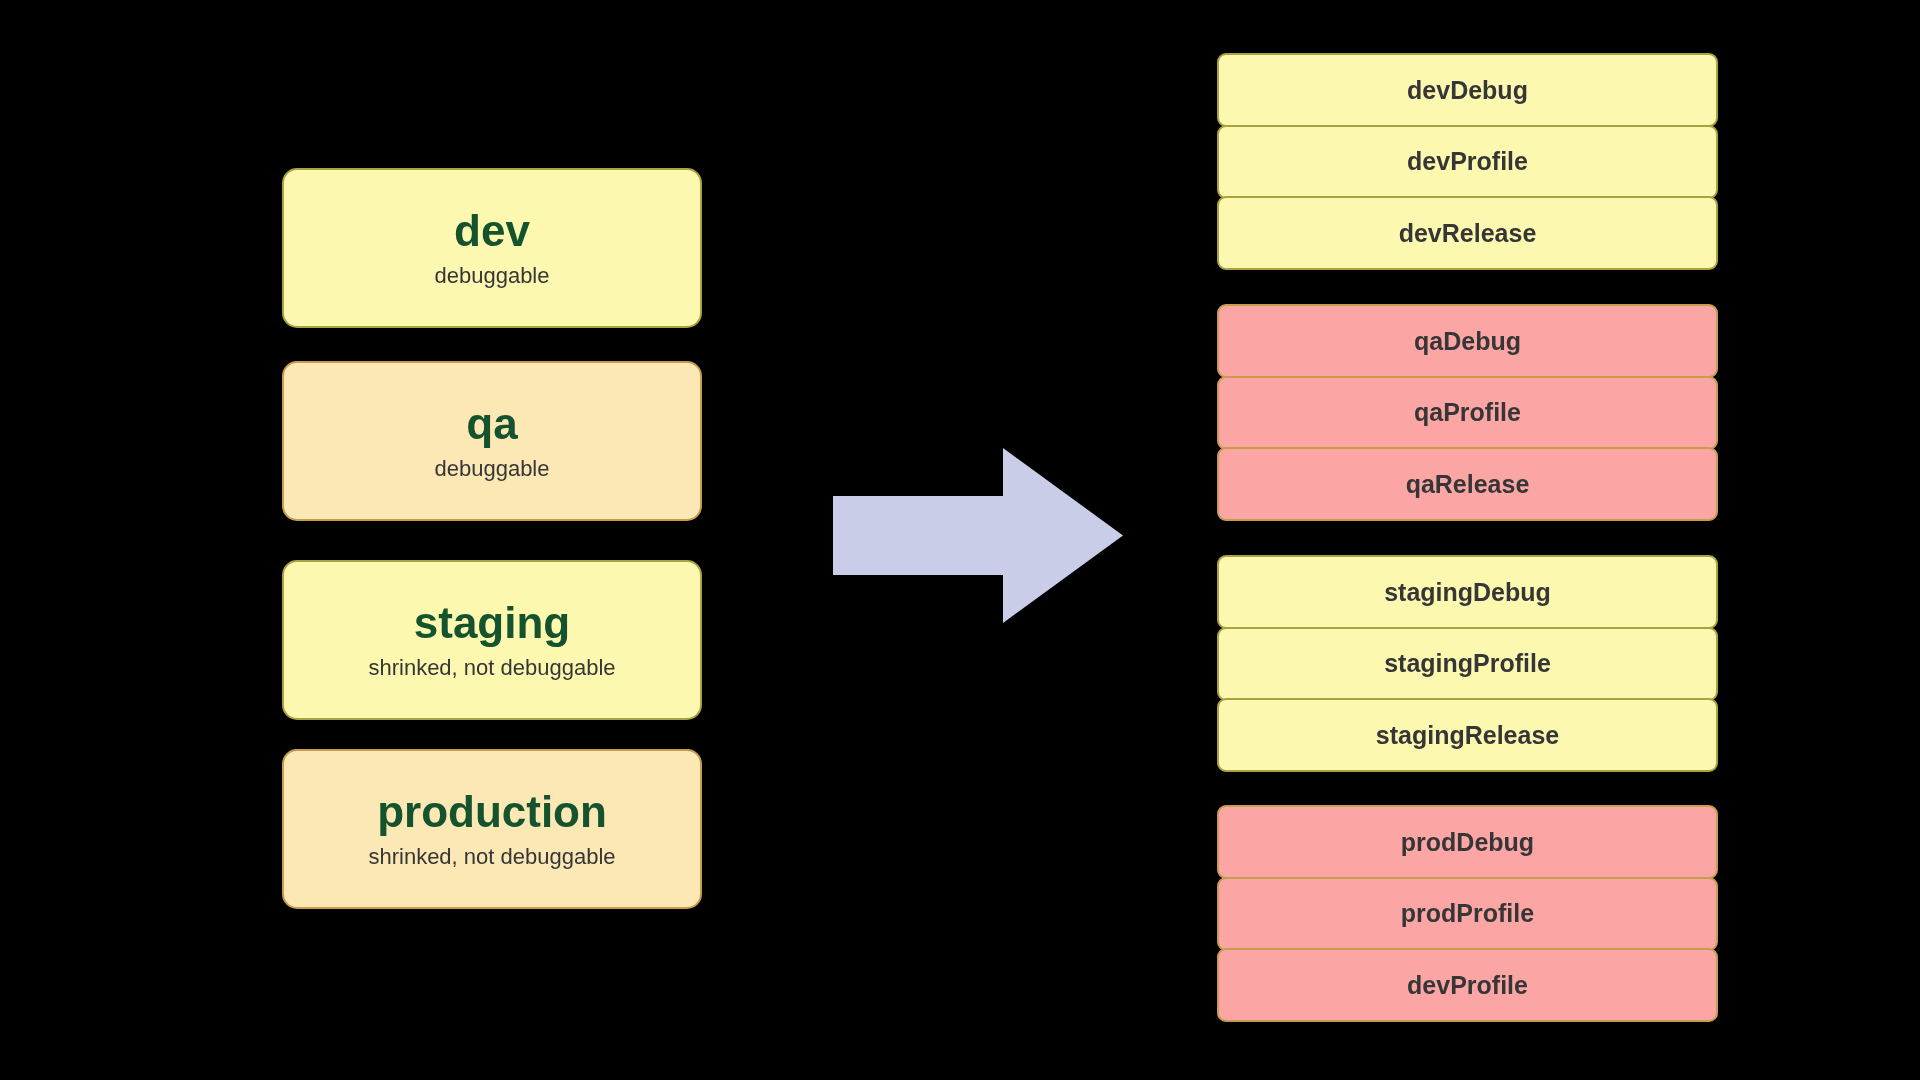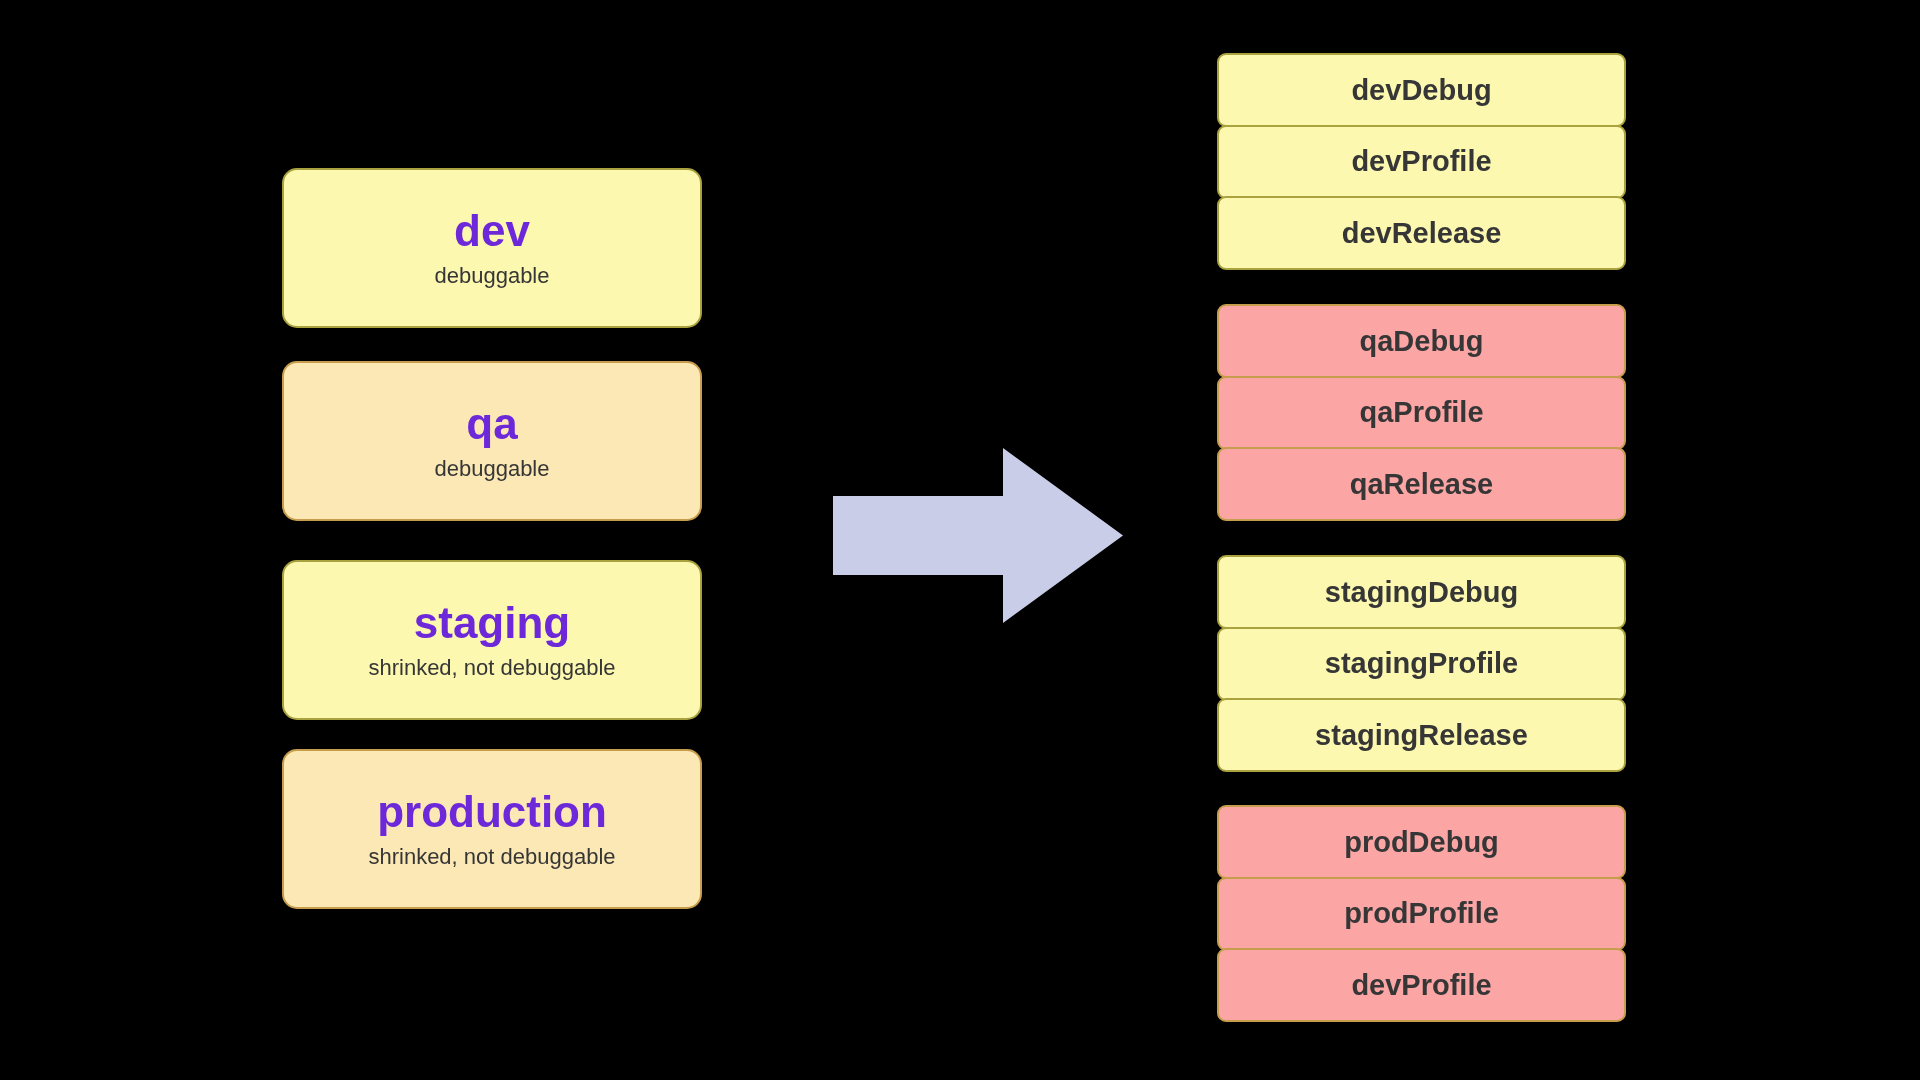--- a/index.html
+++ b/index.html
@@ -30,21 +30,21 @@
   }
   .variant-box.yellow { background: #FCF8B0; border: 2.5px solid #A9A23E; }
   .variant-box.orange { background: #FBE8B4; border: 2.5px solid #C69D4D; }
   .variant-box.pos-0 { top: 168px; }
   .variant-box.pos-1 { top: 361px; }
   .variant-box.pos-2 { top: 560px; }
   .variant-box.pos-3 { top: 749px; }
   .variant-title {
     font-size: 44px;
     font-weight: 700;
-    color: #6d28d9;
+    color: #14532d;
     line-height: 1.1;
   }
   .variant-note {
     font-size: 22px;
     font-weight: 400;
     color: #363636;
   }
 
   
   .arrow-wrap {
@@ -59,27 +59,27 @@
   .build-group {
     position: absolute;
     left: 1217px;
     width: 421px;
   }
   .build-group.pos-0 { top: 53px; }
   .build-group.pos-1 { top: 304px; }
   .build-group.pos-2 { top: 555px; }
   .build-group.pos-3 { top: 805px; }
   .build-row {
-    width: 409px;
+    width: 501px;
     height: 74px;
     border-radius: 9px;
     display: flex;
     align-items: center;
     justify-content: center;
-    font-size: 29px;
+    font-size: 25px;
     font-weight: 600;
     color: #363636;
   }
   .build-row + .build-row { margin-top: -2.5px; }
   .build-group.yellow .build-row { background: #FCF8B0; border: 2.5px solid #A9A23E; }
   .build-group.orange .build-row { background: #fca5a5; border: 2.5px solid #C69D4D; }
 </style>
 </head>
 <body>
 

